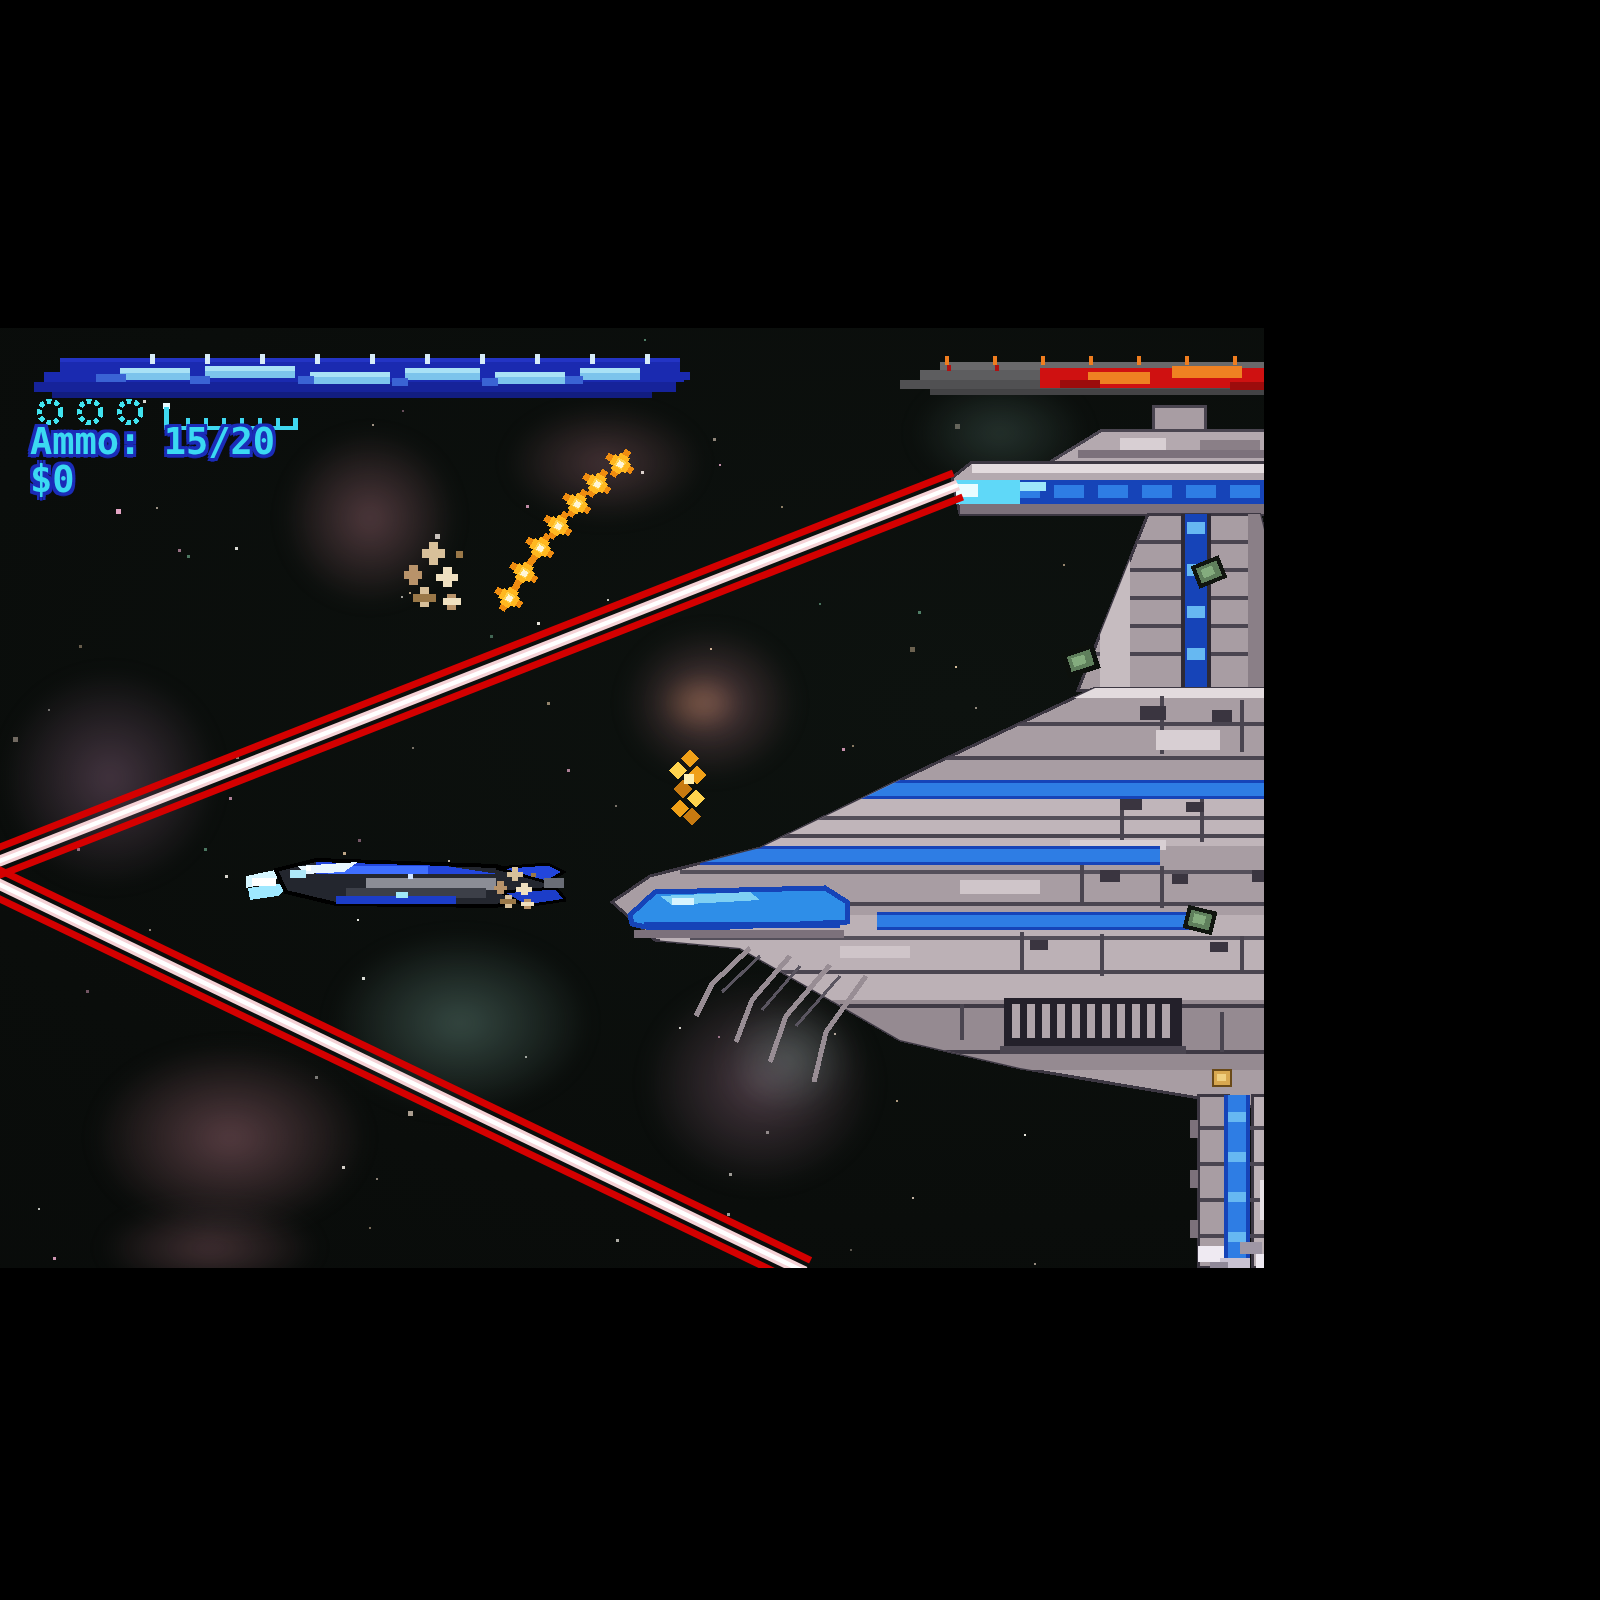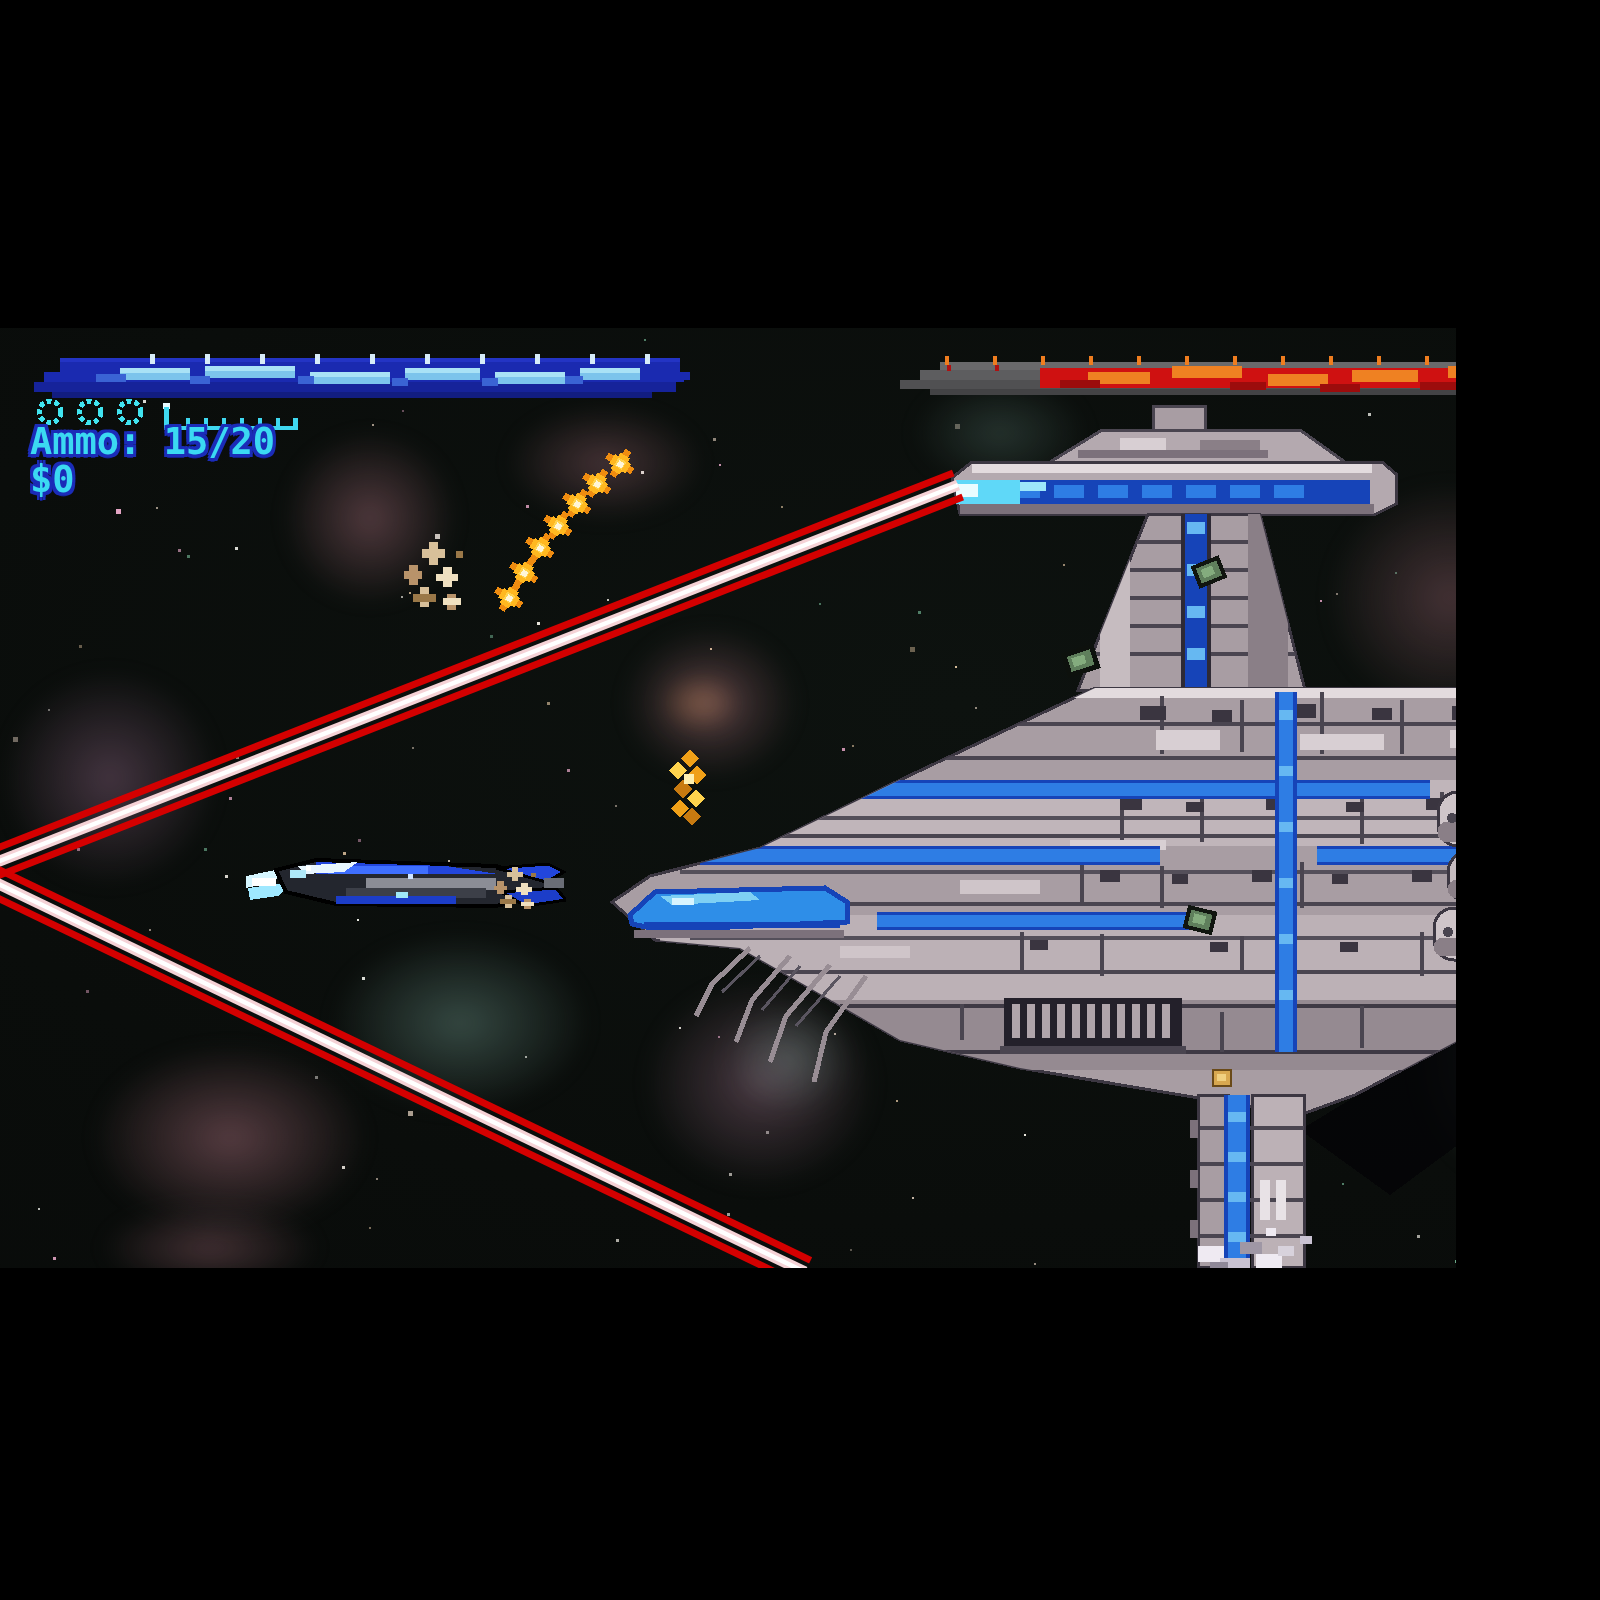--- a/index.html
+++ b/index.html
@@ -1,16 +1,16 @@
 <!DOCTYPE html>
 <html><head>
 <meta charset="utf-8">
 <style>
   html,body{margin:0;padding:0;background:#000;}
-  #stage{position:relative;width:1456px;height:1600px;background:#000;overflow:hidden;
+  #stage{position:relative;width:1264px;height:1600px;background:#000;overflow:hidden;
          font-family:"DejaVu Sans Mono","Liberation Mono",monospace;}
   .letterbox{position:absolute;left:0;width:1600px;background:#000;}
   #lb-top{top:0;height:328px;}
   #lb-bottom{top:1268px;height:332px;}
   #viewport{position:absolute;left:0;top:328px;width:1600px;height:940px;overflow:hidden;
             background:radial-gradient(120% 100% at 60% 40%, #0d120f 0%, #0a0d0b 55%, #080a09 100%);}
   .layer{position:absolute;left:0;top:0;width:1600px;height:940px;pointer-events:none;}
   #starfield{z-index:1;}
   #nebulae{z-index:2;}
   .neb{position:absolute;border-radius:50%;filter:blur(9px);mix-blend-mode:screen;}

